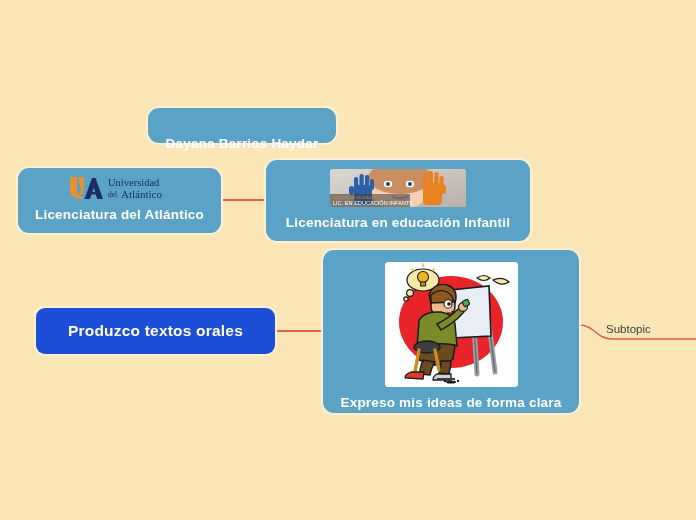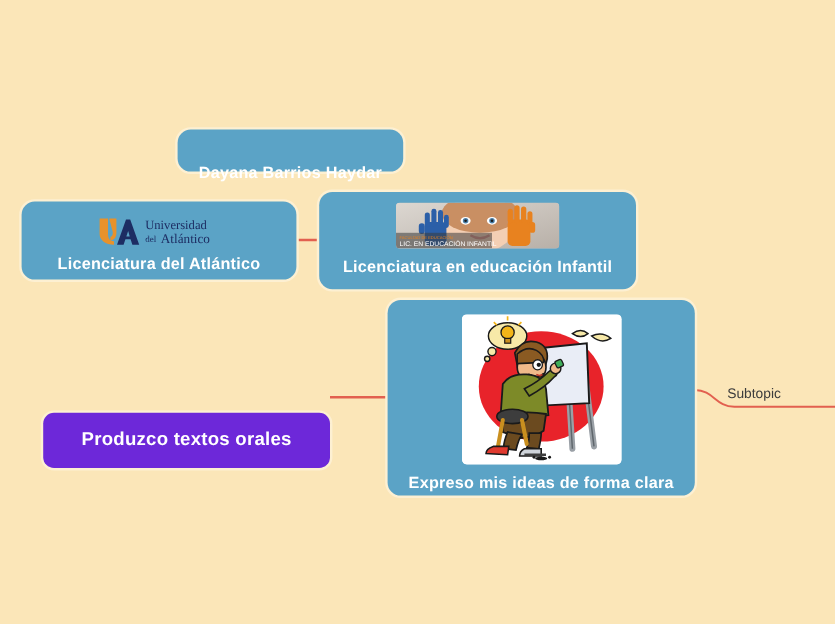--- a/index.html
+++ b/index.html
@@ -54,23 +54,23 @@
     top: 108px;
     width: 188px;
     height: 35px;
   }
   #node-author .node-label { font-size: 13.5px; margin-top: 37px; }
 
   
   #node-university {
     left: 18px;
     top: 168px;
-    width: 229px;
+    width: 203px;
     height: 65px;
-    justify-content: center;
+    justify-content: flex-start;
     padding-top: 7px;
   }
   #node-university .node-label { font-size: 13.5px; margin-top: 6px; }
 
   .logo-ua {
     width: 112px;
     height: 26px;
     position: relative;
   }
   .logo-ua svg { display: block; }
@@ -95,23 +95,22 @@
     background: #c7c2bd;
   }
   .photo-hands svg { display: block; }
 
   
   #node-central {
     left: 36px;
     top: 308px;
     width: 239px;
     height: 46px;
-    background: #6d28d9;
+    background: #1d4ed8;
     border-radius: 9px;
-    margin-top: 36px;
   }
   #node-central .node-label {
     font-size: 15.5px;
   }
 
   
   #node-idea {
     left: 323px;
     top: 250px;
     width: 256px;

